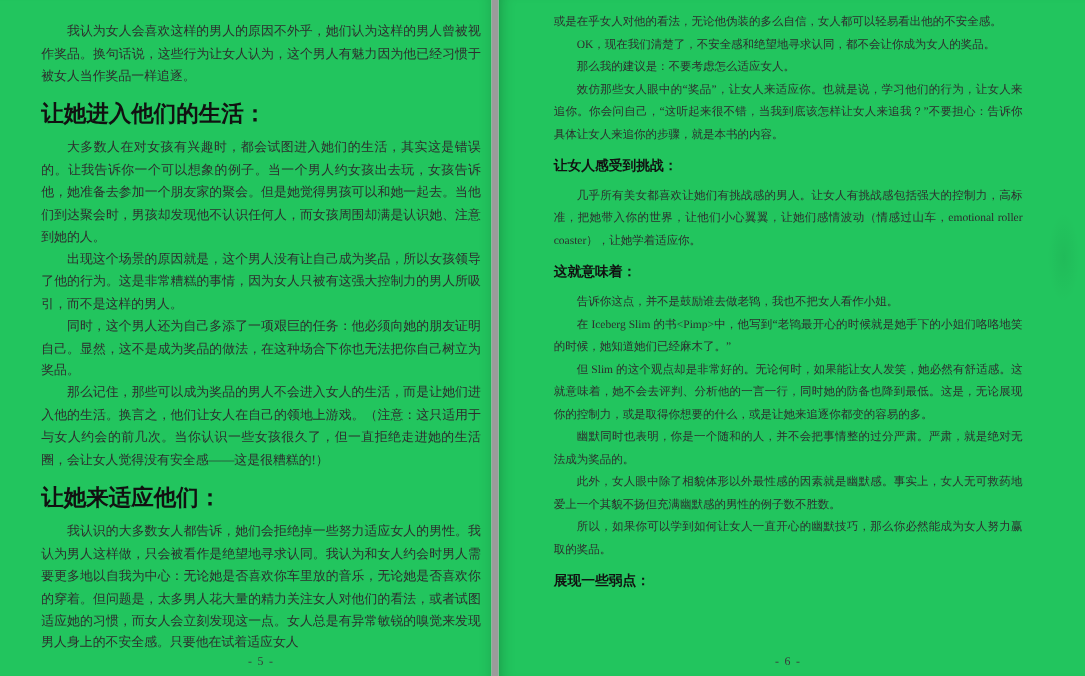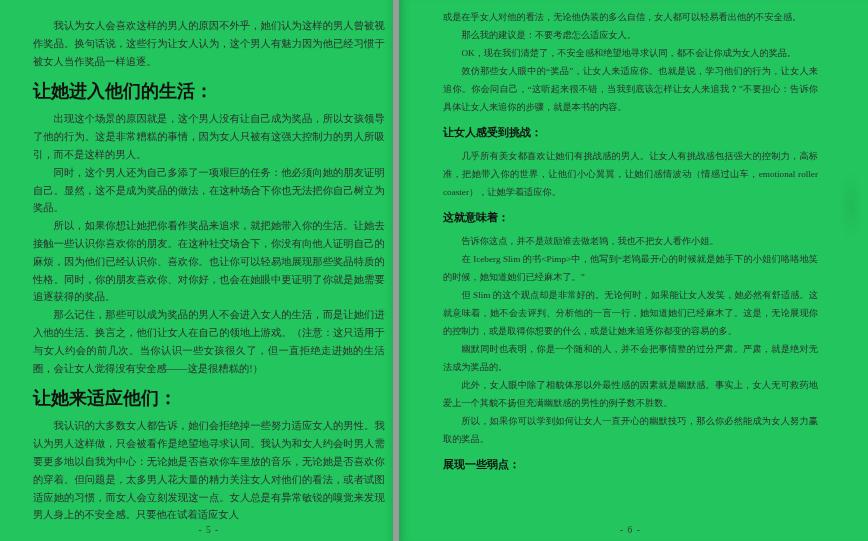--- a/index.html
+++ b/index.html
@@ -71,44 +71,44 @@
 </style>
 </head>
 <body>
 
 <div class="spread">
 
   <div class="page page-left">
     <div class="page-body">
         <div class="para">我认为女人会喜欢这样的男人的原因不外乎，她们认为这样的男人曾被视作奖品。换句话说，这些行为让女人认为，这个男人有魅力因为他已经习惯于被女人当作奖品一样追逐。</div>
         <div class="heading">让她进入他们的生活：</div>
+        <div class="para">大多数人在对女孩有兴趣时，都会试图进入她们的生活，其实这是错误的。让我告诉你一个可以想象的例子。当一个男人约女孩出去玩，女孩告诉他，她准备去参加一个朋友家的聚会。但是她觉得男孩可以和她一起去。当他们到达聚会时，男孩却发现他不认识任何人，而女孩周围却满是认识她、注意到她的人。</div>
         <div class="para">出现这个场景的原因就是，这个男人没有让自己成为奖品，所以女孩领导了他的行为。这是非常糟糕的事情，因为女人只被有这强大控制力的男人所吸引，而不是这样的男人。</div>
         <div class="para">同时，这个男人还为自己多添了一项艰巨的任务：他必须向她的朋友证明自己。显然，这不是成为奖品的做法，在这种场合下你也无法把你自己树立为奖品。</div>
-        <div class="para">所以，如果你想让她把你看作奖品来追求，就把她带入你的生活。让她去接触一些认识你喜欢你的朋友。在这种社交场合下，你没有向他人证明自己的麻烦，因为他们已经认识你、喜欢你。也让你可以轻易地展现那些奖品特质的性格。同时，你的朋友喜欢你、对你好，也会在她眼中更证明了你就是她需要追逐获得的奖品。</div>
         <div class="para">那么记住，那些可以成为奖品的男人不会进入女人的生活，而是让她们进入他的生活。换言之，他们让女人在自己的领地上游戏。（注意：这只适用于与女人约会的前几次。当你认识一些女孩很久了，但一直拒绝走进她的生活圈，会让女人觉得没有安全感——这是很糟糕的!）</div>
         <div class="heading">让她来适应他们：</div>
         <div class="para">我认识的大多数女人都告诉，她们会拒绝掉一些努力适应女人的男性。我认为男人这样做，只会被看作是绝望地寻求认同。我认为和女人约会时男人需要更多地以自我为中心：无论她是否喜欢你车里放的音乐，无论她是否喜欢你的穿着。但问题是，太多男人花大量的精力关注女人对他们的看法，或者试图适应她的习惯，而女人会立刻发现这一点。女人总是有异常敏锐的嗅觉来发现男人身上的不安全感。只要他在试着适应女人</div>
       </div>
     <div class="page-number">- 5 -</div>
   </div>
 
   <div class="divider"></div>
 
   <div class="page page-right">
     <div class="page-body">
         <div class="para no-indent">或是在乎女人对他的看法，无论他伪装的多么自信，女人都可以轻易看出他的不安全感。</div>
+        <div class="para">OK，现在我们清楚了，不安全感和绝望地寻求认同，都不会让你成为女人的奖品。</div>
         <div class="para">那么我的建议是：不要考虑怎么适应女人。</div>
-        <div class="para">OK，现在我们清楚了，不安全感和绝望地寻求认同，都不会让你成为女人的奖品。</div>
         <div class="para">效仿那些女人眼中的“奖品”，让女人来适应你。也就是说，学习他们的行为，让女人来追你。你会问自己，“这听起来很不错，当我到底该怎样让女人来追我？”不要担心：告诉你具体让女人来追你的步骤，就是本书的内容。</div>
         <div class="heading">让女人感受到挑战：</div>
         <div class="para">几乎所有美女都喜欢让她们有挑战感的男人。让女人有挑战感包括强大的控制力，高标准，把她带入你的世界，让他们小心翼翼，让她们感情波动（情感过山车，emotional roller coaster），让她学着适应你。</div>
         <div class="heading">这就意味着：</div>
         <div class="para">告诉你这点，并不是鼓励谁去做老鸨，我也不把女人看作小姐。</div>
         <div class="para">在 Iceberg Slim 的书&lt;Pimp&gt;中，他写到“老鸨最开心的时候就是她手下的小姐们咯咯地笑的时候，她知道她们已经麻木了。”</div>
-        <div class="para">但 Slim 的这个观点却是非常好的。无论何时，如果能让女人发笑，她必然有舒适感。这就意味着，她不会去评判、分析他的一言一行，她知道她们已经麻木了。这是，无论展现你的控制力，或是取得你想要的什么，或是让她来追逐你都变的容易的多。</div>
+        <div class="para">但 Slim 的这个观点却是非常好的。无论何时，如果能让女人发笑，她必然有舒适感。这就意味着，她不会去评判、分析他的一言一行，同时她的防备也降到最低。这是，无论展现你的控制力，或是取得你想要的什么，或是让她来追逐你都变的容易的多。</div>
         <div class="para">幽默同时也表明，你是一个随和的人，并不会把事情整的过分严肃。严肃，就是绝对无法成为奖品的。</div>
         <div class="para">此外，女人眼中除了相貌体形以外最性感的因素就是幽默感。事实上，女人无可救药地爱上一个其貌不扬但充满幽默感的男性的例子数不胜数。</div>
         <div class="para">所以，如果你可以学到如何让女人一直开心的幽默技巧，那么你必然能成为女人努力赢取的奖品。</div>
         <div class="heading">展现一些弱点：</div>
       </div>
     <div class="page-number">- 6 -</div>
     <div class="artifact"></div>
   </div>
 
 </div>

